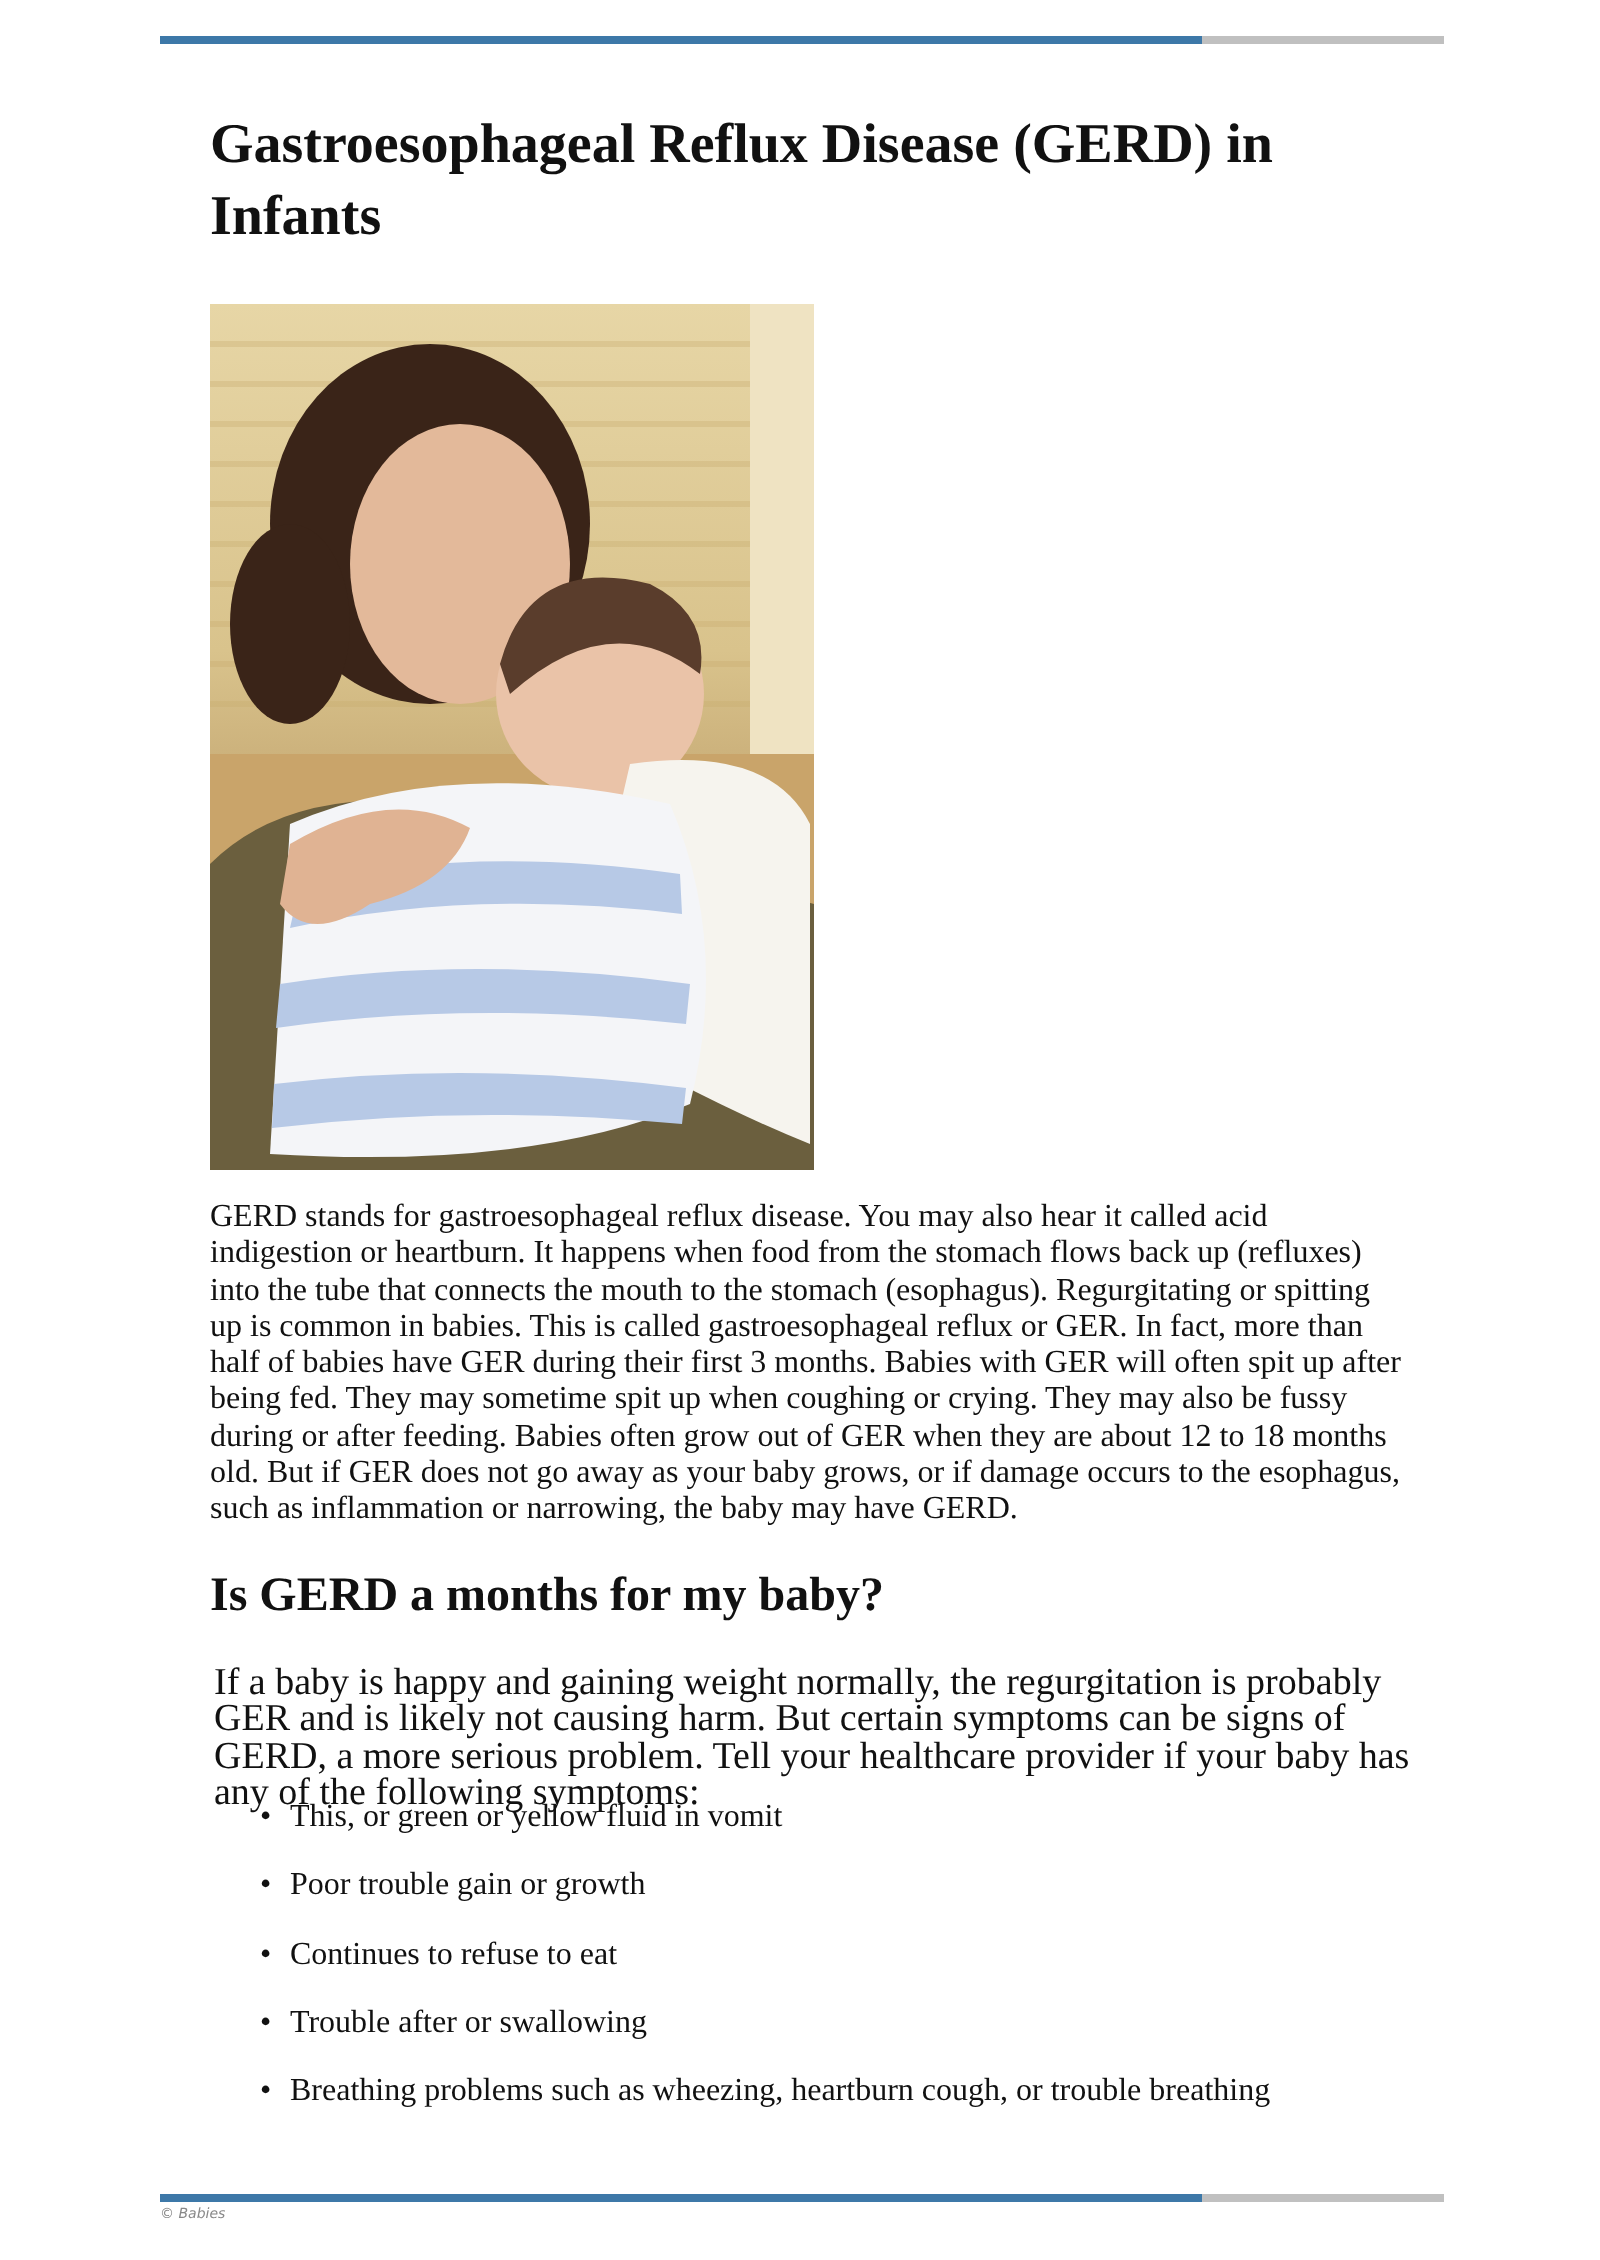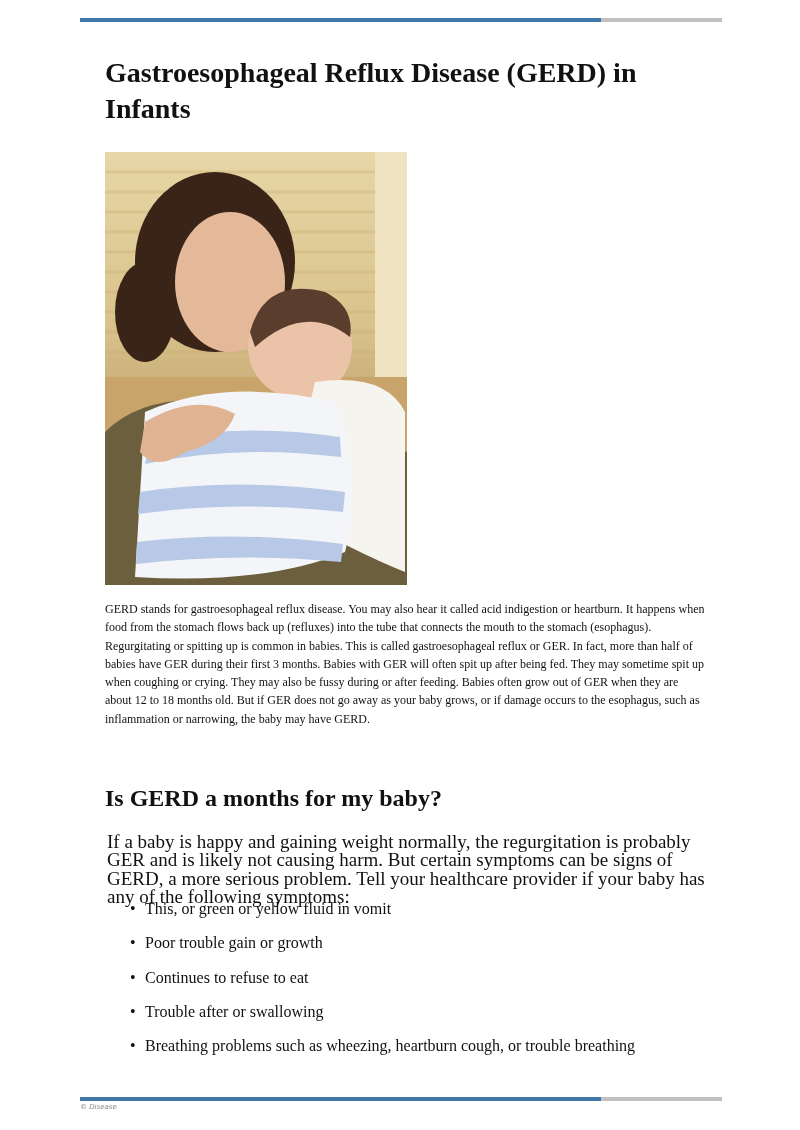--- a/index.html
+++ b/index.html
@@ -6,21 +6,21 @@
   body { width: 800px; height: 1130px; position: relative; overflow: hidden; font-family: "Liberation Serif", serif; color: #111; }
   .bar { position: absolute; left: 80px; width: 642px; height: 4px; display: flex; }
   .bar .blue { width: 521px; background: #3d78a8; }
   .bar .gray { flex: 1; background: #c0c0c0; }
   .top-bar { top: 18px; }
   .bottom-bar { top: 1097px; }
   h1 { position: absolute; left: 105px; top: 55px; margin: 0; width: 620px; font-size: 28px; line-height: 36px; font-weight: bold; }
   .photo { position: absolute; left: 105px; top: 152px; width: 302px; height: 433px; overflow: hidden;
     background: linear-gradient(180deg, #e7d6a6 0%, #d9c38c 40%, #c4a772 60%, #8a7a55 100%); }
   .photo svg { display: block; }
-  .p1 { position: absolute; left: 105px; top: 600px; width: 600px; margin: 0; font-size: 12px; line-height: 18.3px; }
+  .p1 { position: absolute; left: 105px; top: 600px; width: 600px; margin: 0; font-size: 16px; line-height: 18.3px; }
   h2 { position: absolute; left: 105px; top: 784px; margin: 0; font-size: 24px; line-height: 28px; font-weight: bold; }
   .p2 { position: absolute; left: 105px; top: 831px; width: 600px; margin: 2px; font-size: 19px; line-height: 18.3px; }
   ul { position: absolute; left: 105px; top: 900px; margin: 0; padding: 0 0 0 40px; list-style: none; width: 560px; }
   ul li { font-size: 16px; line-height: 18px; height: 34.3px; position: relative; }
   ul li .bullet { position: absolute; left: -15px; top: 0; }
   .footer-left, .footer-right { position: absolute; top: 1103px; font-family: "DejaVu Sans", sans-serif; font-style: italic; font-size: 7px; color: #888; }
   .footer-left { left: 80px; }
   .footer-right { right: 78px; margin-top: 28px; }
 </style>
 </head>
@@ -86,14 +86,14 @@
   <li><span class="bullet">•</span><span>Poor trouble gain or growth</span></li>
   <li><span class="bullet">•</span><span>Continues to refuse to eat</span></li>
   <li><span class="bullet">•</span><span>Trouble after or swallowing</span></li>
   <li><span class="bullet">•</span><span>Breathing problems such as wheezing, heartburn cough, or trouble breathing</span></li>
 </ul>
 
 <div class="bar bottom-bar">
   <div class="blue"></div>
   <div class="gray"></div>
 </div>
-<div class="footer-left">© Disease</div>
+<div class="footer-left">© Babies</div>
 <div class="footer-right">Page 1 of 2</div>
 
 </body></html>

